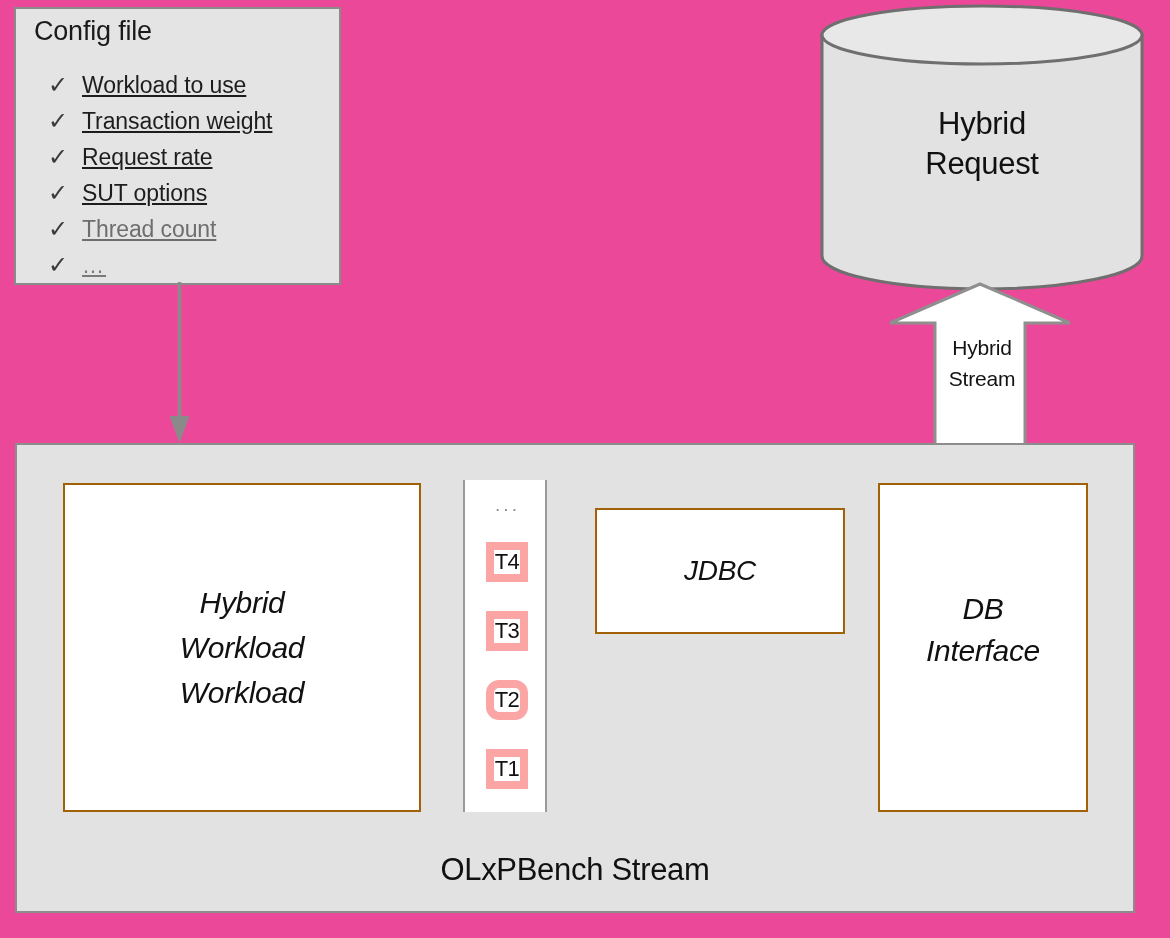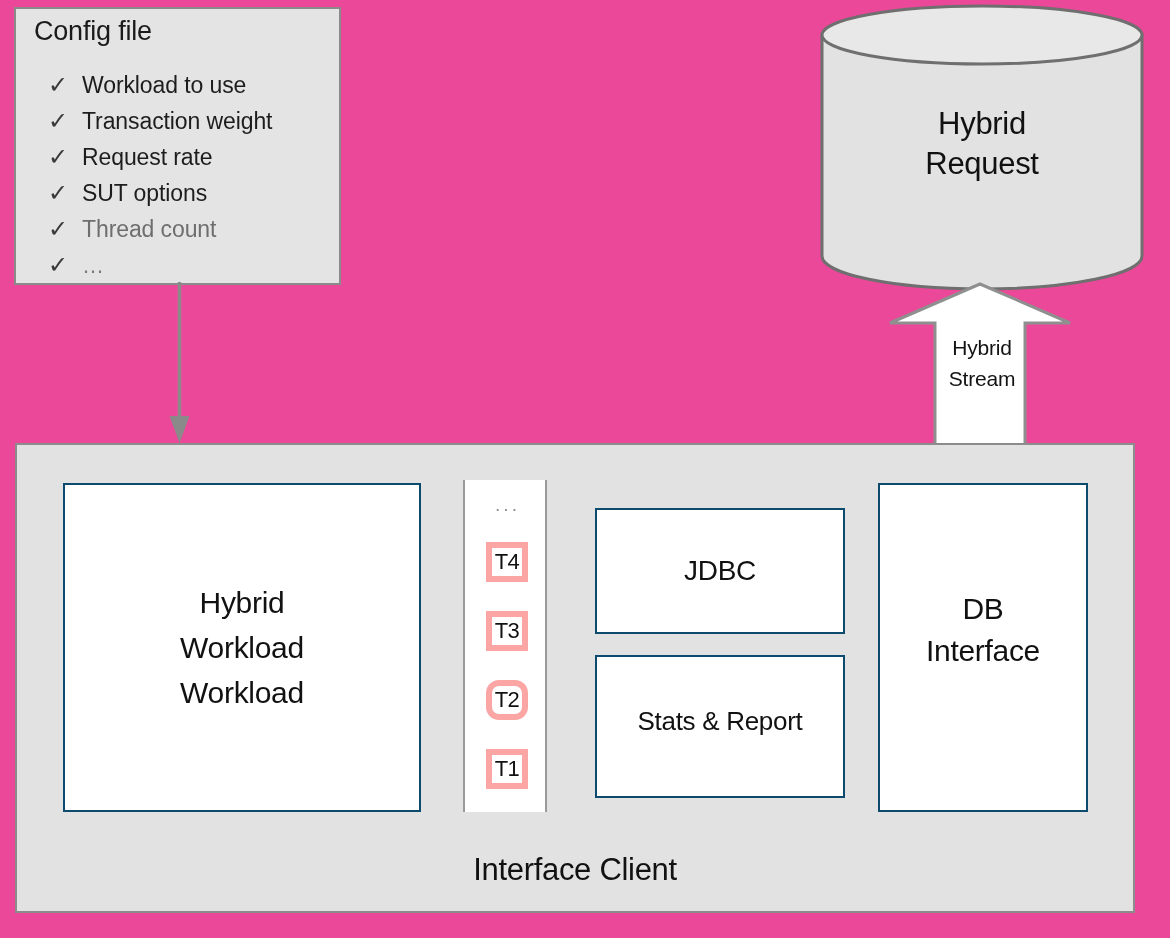--- a/index.html
+++ b/index.html
@@ -51,20 +51,21 @@
   .config-check {
     width: 34px;
     font-size: 24px;
     color: #3a3a3a;
     flex: 0 0 34px;
   }
   .config-label {
     font-size: 23px;
     color: #1d1d1d;
     letter-spacing: -0.1px;
+    text-decoration: underline;
   }
   .config-label.muted {
     color: #6e6e6e;
   }
   .config-label.dots {
     color: #7a7a7a;
     letter-spacing: 2px;
     font-size: 22px;
   }
 
@@ -136,26 +137,27 @@
     text-align: center;
     font-size: 31px;
     color: #111111;
     letter-spacing: -0.3px;
   }
 
   
   .panel {
     position: absolute;
     background: #ffffff;
-    border: 2px solid #0c4a6e;
+    border: 2px solid #a16207;
     box-sizing: border-box;
     display: flex;
     justify-content: center;
     color: #111111;
     letter-spacing: -0.3px;
+    font-style: italic;
   }
   #hwg-box {
     left: 63px;
     top: 483px;
     width: 358px;
     height: 329px;
     align-items: center;
   }
   #hwg-box .panel-text {
     font-size: 30px;
@@ -223,21 +225,21 @@
     text-align: center;
     font-size: 19px;
     letter-spacing: 2px;
     color: #8c8c8c;
   }
   .thread-item {
     position: absolute;
     left: 21px;
     width: 42px;
     height: 40px;
-    border: 6px solid #fca5a5;
+    border: 8px solid #fca5a5;
     box-sizing: border-box;
     background: #ffffff;
     display: flex;
     align-items: center;
     justify-content: center;
     font-size: 22px;
     color: #111111;
     letter-spacing: -0.5px;
   }
   #thread-t4 { top: 62px; }
@@ -326,26 +328,23 @@
     <div class="thread-item" id="thread-t2">T2</div>
     <div class="thread-item" id="thread-t1">T1</div>
   </div>
 
   <div class="panel" id="jdbc-box">
     <div class="panel-text">
       <span>JDBC</span><br>
     </div>
   </div>
 
-  <div class="panel" id="stats-box">
-    <div class="panel-text">Stats &amp; Report</div>
-  </div>
 
   <div class="panel" id="dbi-box">
     <div class="panel-text">
       <span>DB</span><br>
       <span>Interface</span>
     </div>
   </div>
 
-  <div id="client-label">Interface Client</div>
+  <div id="client-label">OLxPBench Stream</div>
 
 </div>
 
 </body></html>

